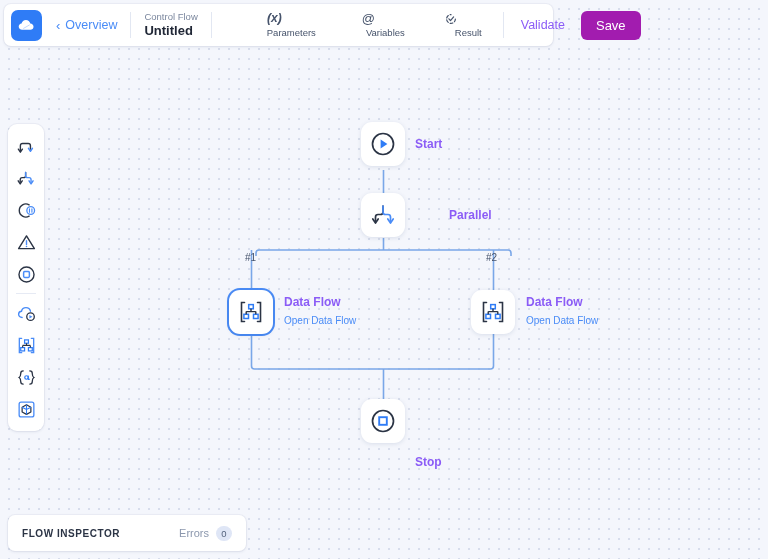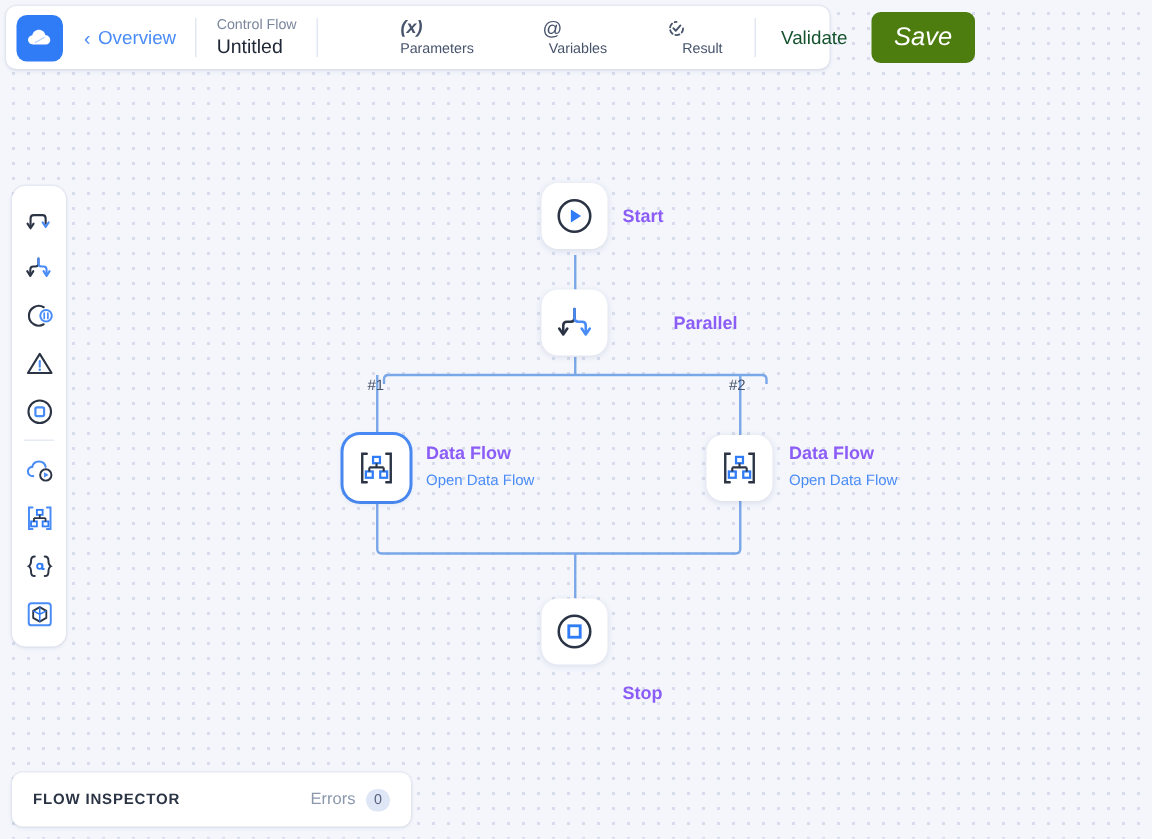--- a/index.html
+++ b/index.html
@@ -52,21 +52,21 @@
 
   .tb-sep {
     width: 1px; height: 26px;
     background: #e2e7f2;
     margin: 0 13px;
     flex: 0 0 auto;
   }
 
   .flow-title { line-height: 1.25; white-space: nowrap; }
   .flow-title .kind { font-size: 9.5px; color: #7b879e; text-align: right; }
-  .flow-title .name { font-size: 13px; color: #202736; font-weight: normal; }
+  .flow-title .name { font-size: 13px; color: #202736; font-weight: bold; }
 
   .tb-items { display: flex; align-items: flex-end; gap: 0; }
   .tb-item {
     display: flex; flex-direction: column; align-items: center;
     color: #46536b;
     padding: 0 8px;
     cursor: pointer;
     line-height: 1.1;
   }
   .tb-item .ico {
@@ -76,36 +76,35 @@
     color: #46536b;
     font-style: italic;
     font-weight: bold;
     margin-bottom: 2px;
   }
   .tb-item .ico.plain { font-style: normal; font-weight: normal; font-size: 13px; }
   .tb-item .lbl { font-size: 9.5px; color: #46536b; white-space: nowrap; margin-left: 34px; }
 
   .validate-btn {
     font-size: 12.5px;
-    color: #14532d;
+    color: #8b5cf6;
     cursor: pointer;
     white-space: nowrap;
     padding: 0 4px;
   }
   .save-btn {
     margin-left: 12px;
-    background: #4d7c0f;
+    background: #a21caf;
     color: #fff;
-    font-size: 17px;
+    font-size: 13px;
     border: none;
     border-radius: 6px;
     padding: 7px 15px;
     cursor: pointer;
     font-family: "Liberation Sans", sans-serif;
-    font-style: italic;
   }
 
   
   .sidebar {
     position: absolute;
     left: 8px;
     top: 124px;
     width: 36px;
     background: #ffffff;
     border-radius: 9px;
@@ -163,21 +162,21 @@
     font-size: 10px;
     color: #46536b;
     white-space: nowrap;
   }
 
   
   .inspector {
     position: absolute;
     left: 8px;
     bottom: 8px;
-    width: 266px;
+    width: 238px;
     height: 36px;
     background: #ffffff;
     border-radius: 7px;
     box-shadow: 0 1px 3px rgba(40,60,110,.10), 0 0 0 1px rgba(40,60,110,.04);
     display: flex;
     align-items: center;
     justify-content: space-between;
     padding: 0 14px;
     cursor: pointer;
   }

